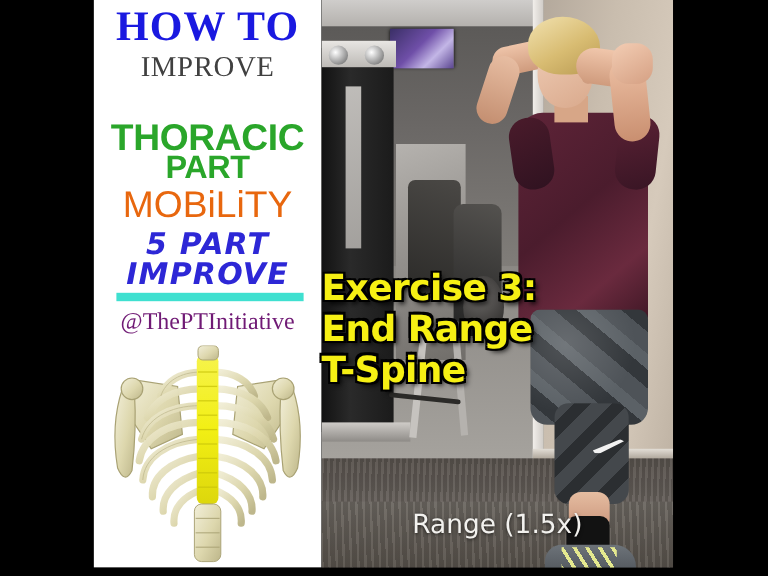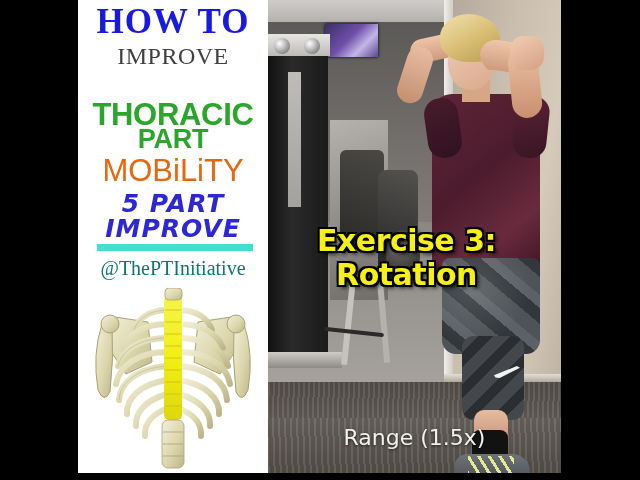--- a/index.html
+++ b/index.html
@@ -44,21 +44,21 @@
   #t-circuit{
     top:216px;font-family:"DejaVu Sans",sans-serif;font-weight:700;
     font-style:italic;font-size:25px;color:#2d27d6;letter-spacing:1px;
   }
   #divider{
     position:absolute;left:19px;top:244px;width:156px;height:7px;
     background:#3fe0d0;
   }
   #t-handle{
     top:258px;font-family:"Liberation Serif",serif;font-weight:400;
-    font-size:20px;color:#0f766e;letter-spacing:0px;
+    font-size:20px;color:#701a75;letter-spacing:0px;
   }
 
   
   #anatomy{position:absolute;left:8px;top:288px;width:174px;height:184px;}
   #anatomy svg{display:block;width:100%;height:100%;}
 
   
   #photo{
     position:absolute;left:268px;top:0;width:293px;height:480px;
     overflow:hidden;background:#2b2b2b;
@@ -170,21 +170,21 @@
   #shoe{left:36px;top:448px;width:76px;height:30px;border-radius:14px 18px 8px 10px;
     background:linear-gradient(180deg,#6d7379,#4a4f55);}
   #shoe-sole{left:36px;top:468px;width:78px;height:10px;border-radius:8px;
     background:#d9dba0;}
   #laces{left:50px;top:450px;width:46px;height:20px;
     background:repeating-linear-gradient(58deg,#e5e98f 0 3px,transparent 3px 9px);}
 
   
   #exercise-text{
     position:absolute;left:268px;top:224px;width:277px;
-    text-align:center;pointer-events:none;
+    text-align:left;pointer-events:none;
   }
   #exercise-text div{
     font-family:"DejaVu Sans",sans-serif;font-weight:700;
     font-size:30px;line-height:34px;color:#f6f014;
     text-shadow:
       2px 2px 0 #000, -2px 2px 0 #000, 2px -2px 0 #000, -2px -2px 0 #000,
       3px 3px 4px rgba(0,0,0,.85);
     letter-spacing:-.5px;white-space:nowrap;
   }
   #speed-text{
@@ -333,21 +333,22 @@
       <div class="pp" id="leg"></div>
       <div class="pp" id="sock"></div>
       <div class="pp" id="shoe"></div>
       <div class="pp" id="laces"></div>
       <div class="pp" id="shoe-sole"></div>
     </div>
   </div>
 
   <div id="exercise-text">
     <div>Exercise 3:</div>
-    <div>Rotation</div>
+    <div>End Range</div>
+    <div>T-Spine</div>
   </div>
 
   <div id="speed-text">Range (1.5x)</div>
 
   <div class="bar" id="bar-left"></div>
   <div class="bar" id="bar-right"></div>
   <div class="bar" id="bar-bottom"></div>
 </div>
 
 </body></html>

